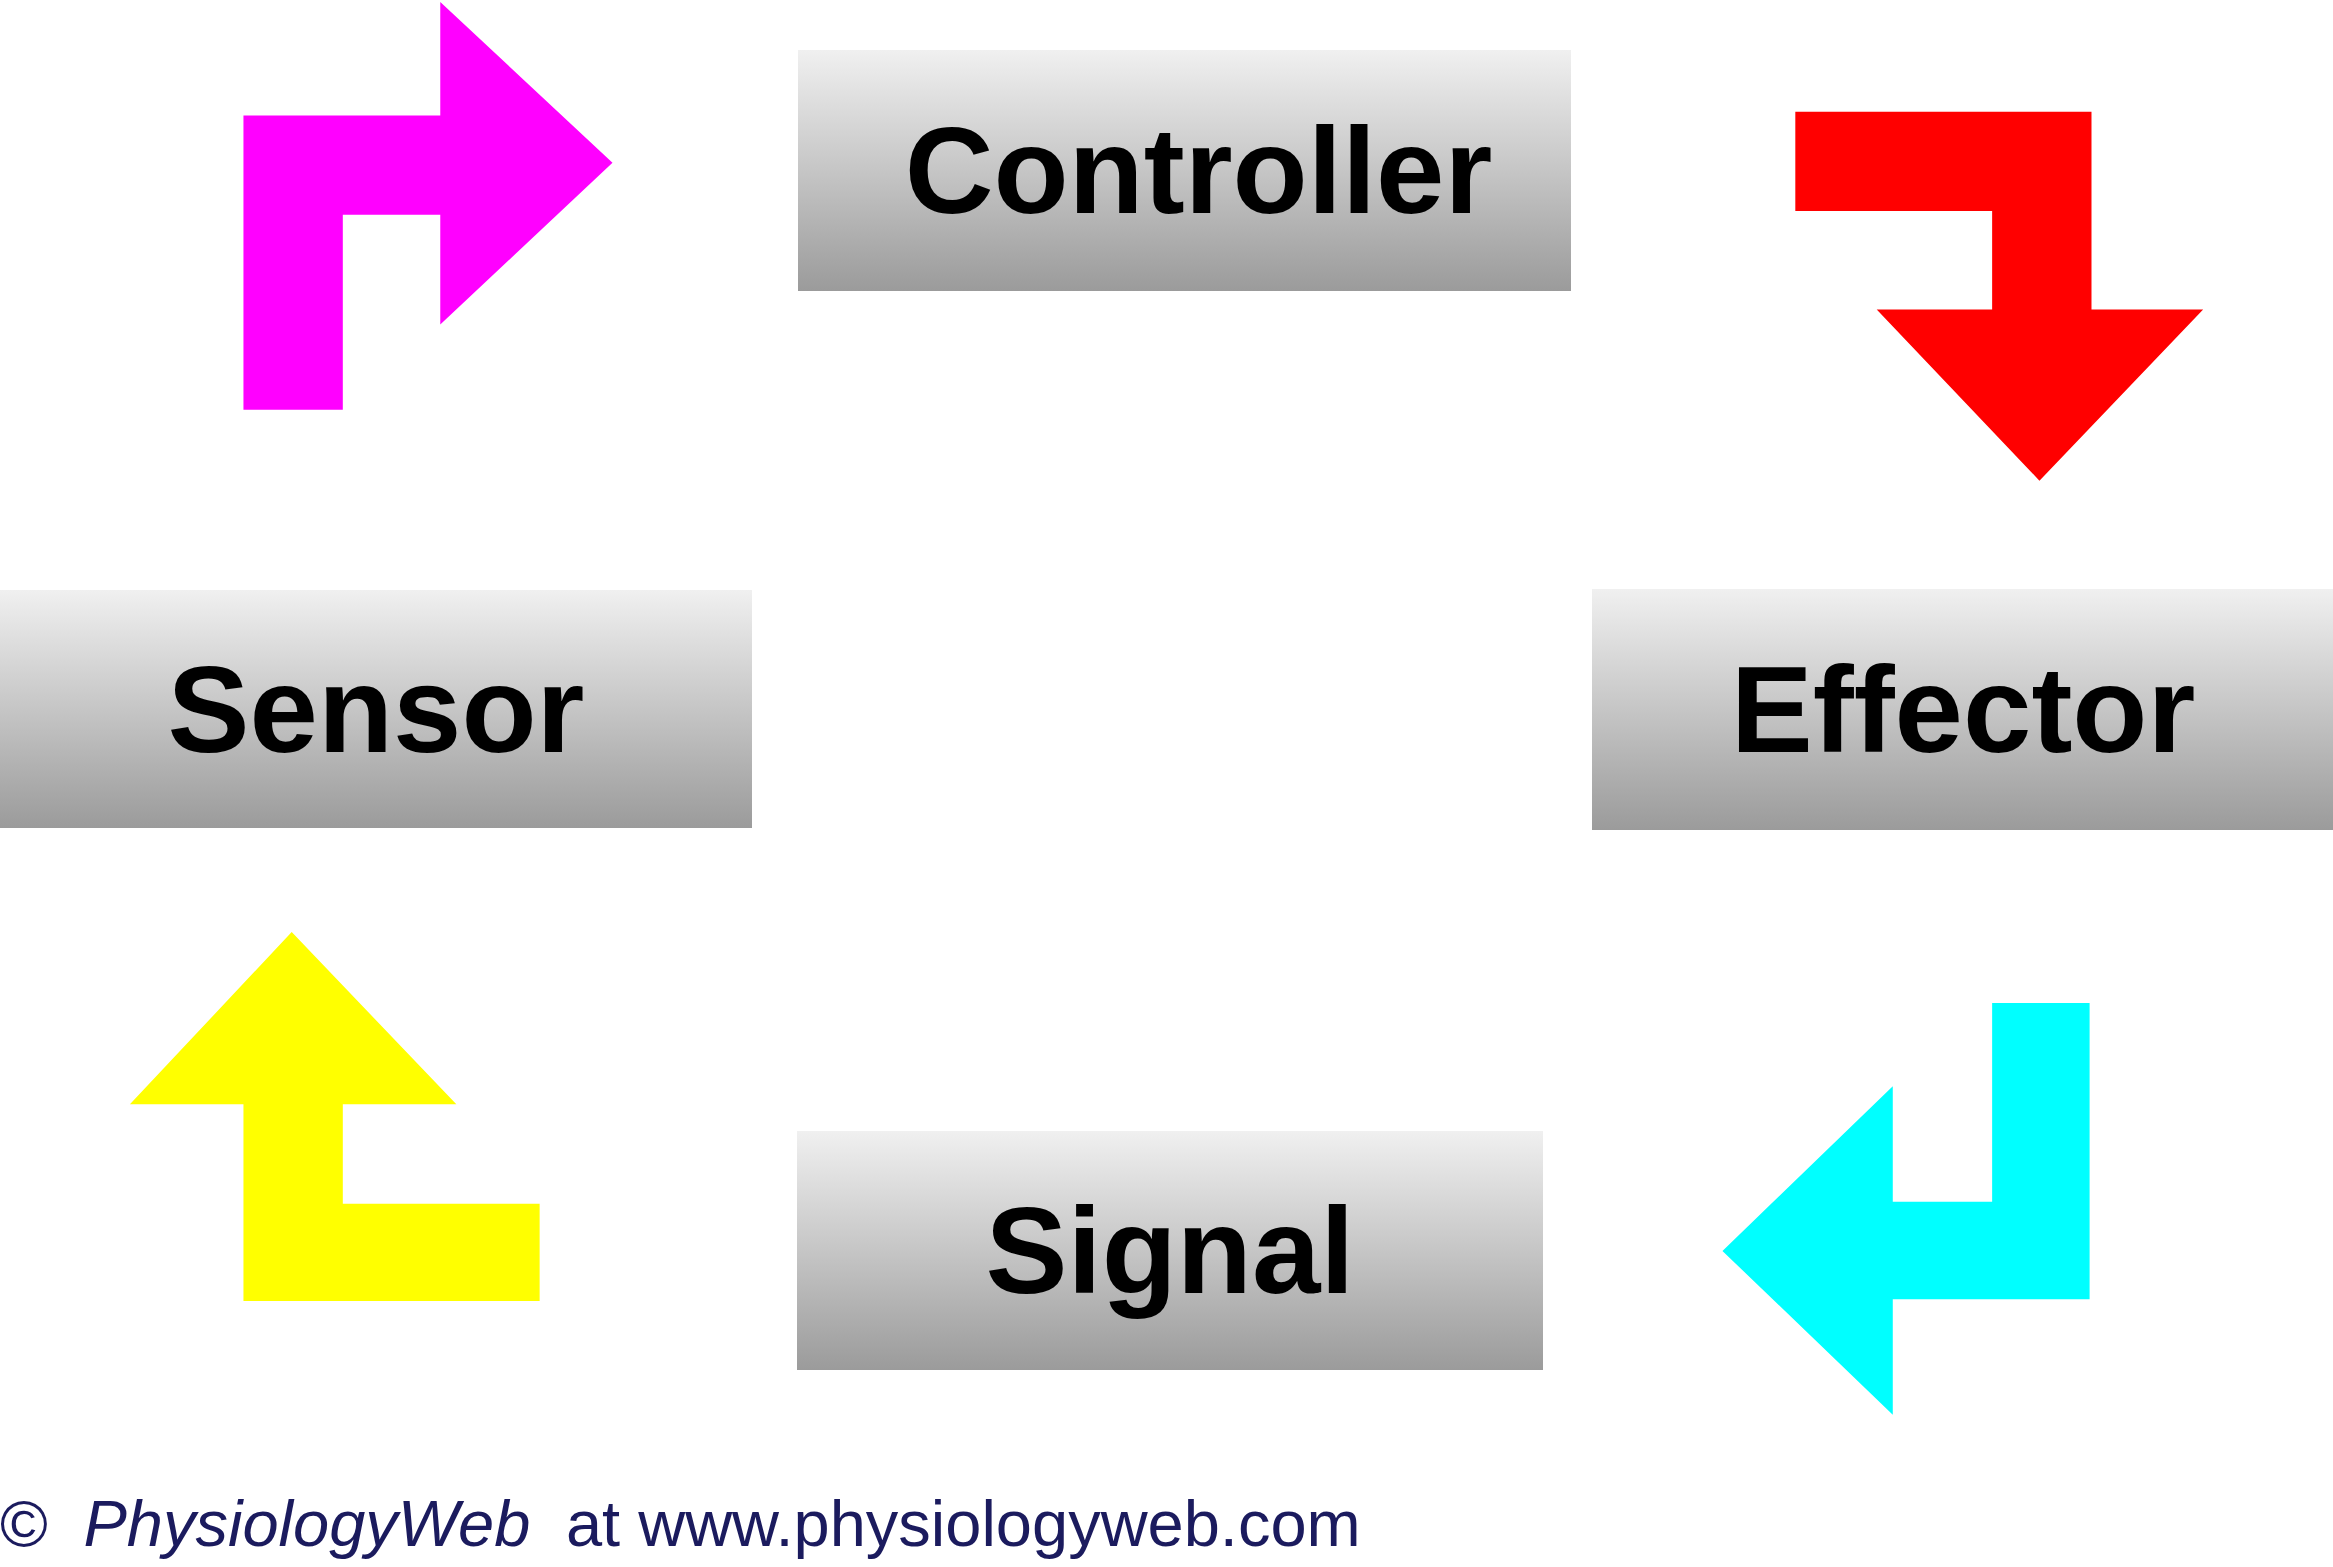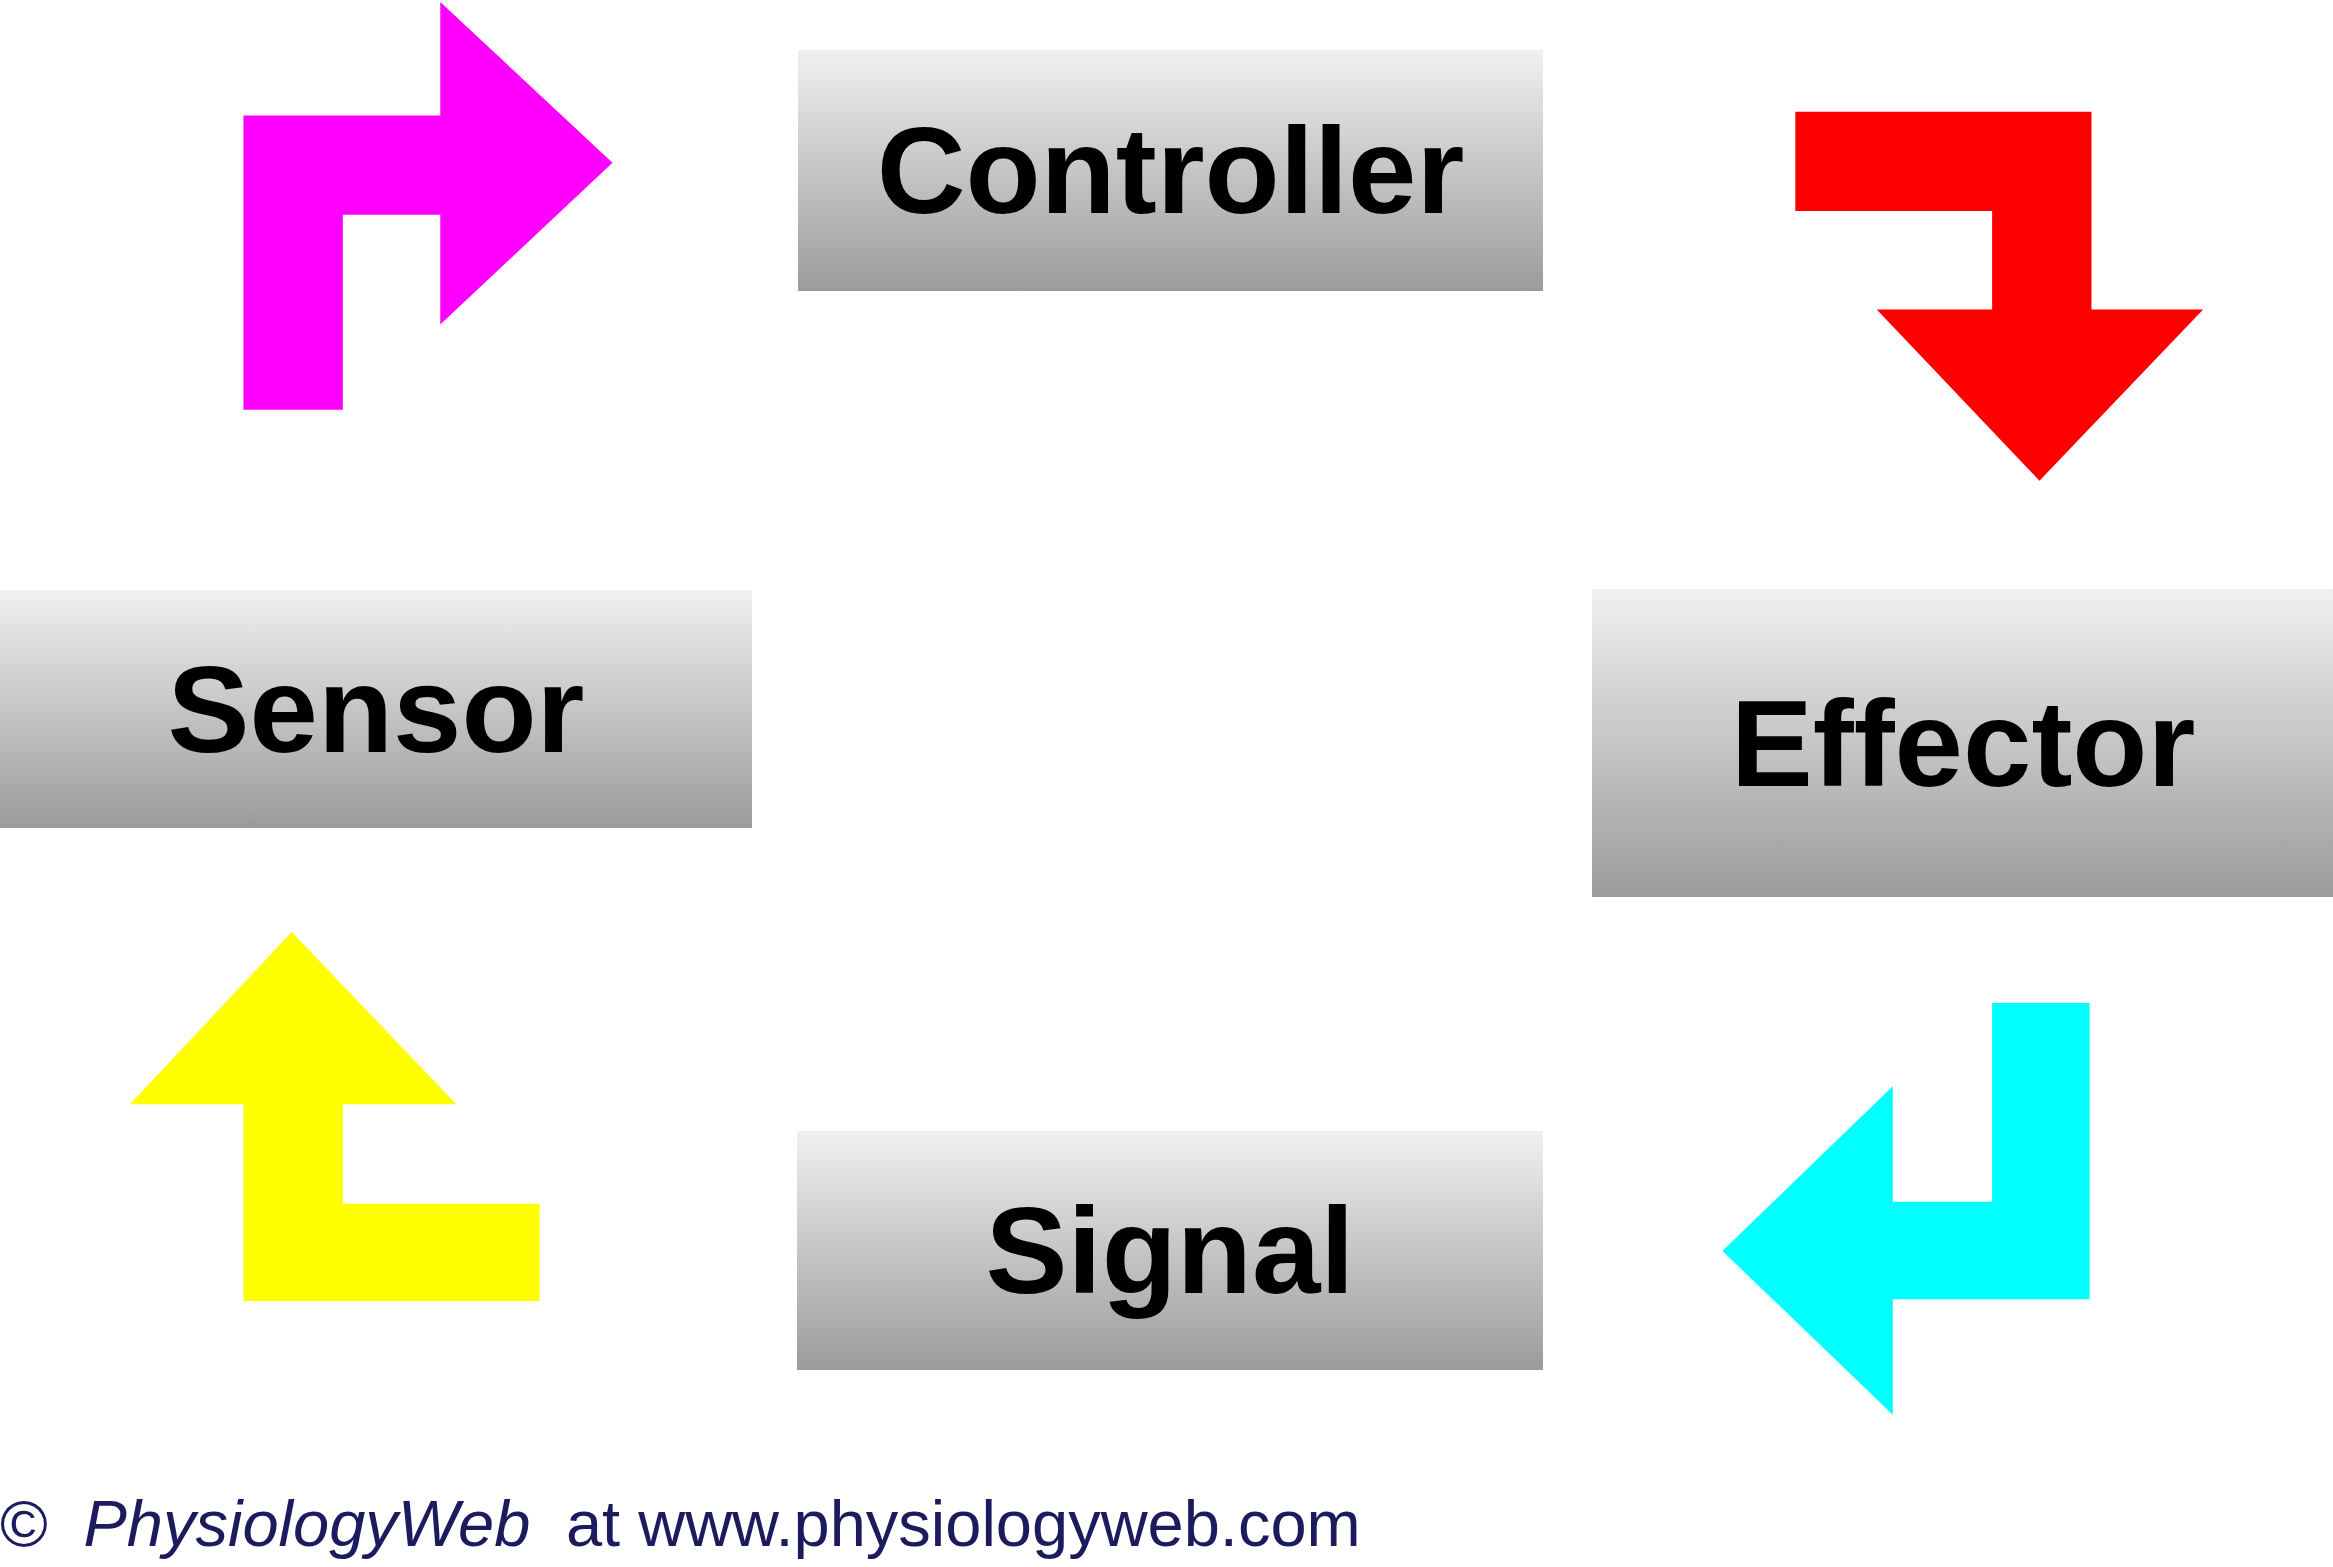--- a/index.html
+++ b/index.html
@@ -29,22 +29,22 @@
     justify-content: center;
     background: linear-gradient(to bottom, var(--box-top, #F0F0F0), var(--box-bottom, #9B9B9B));
   }
   .node-label {
     font-size: 123px;
     font-weight: bold;
     color: var(--label-color, #000000);
     line-height: 1;
     white-space: nowrap;
   }
-  #box-controller { left: 798px;  top: 50px;   width: 745px; height: 241px; }
-  #box-effector   { left: 1592px; top: 589px;  width: 742px; height: 308px; }
+  #box-controller { left: 798px;  top: 50px;   width: 745px; height: 241px; padding-left: 28px; }
+  #box-effector   { left: 1592px; top: 589px;  width: 742px; height: 241px; }
   #box-signal     { left: 797px;  top: 1131px; width: 746px; height: 239px; }
   #box-sensor     { left: 0px;    top: 590px;  width: 752px; height: 238px; }
   .footer {
     position: absolute;
     left: 0;
     top: 1488px;
     width: 100%;
     text-align: left;
     font-size: 65px;
     color: var(--footer-color, #1B1B5E);

